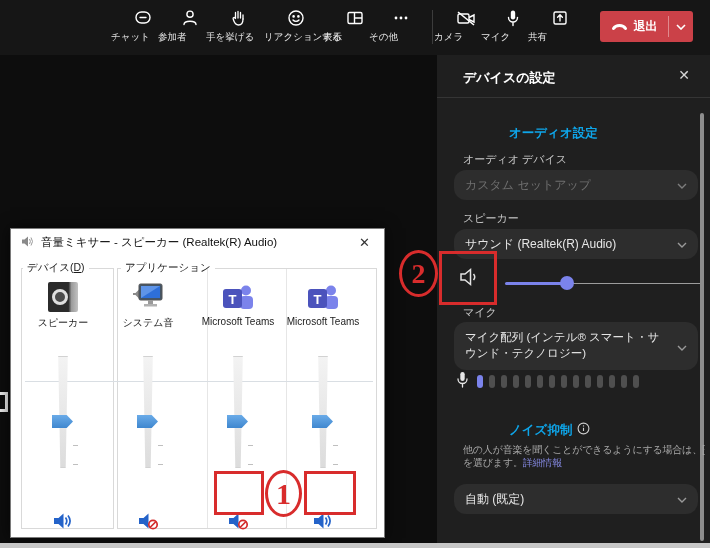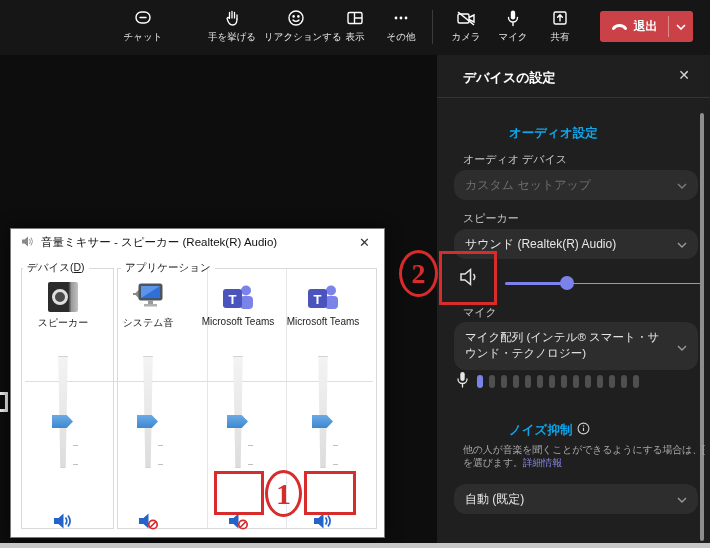--- a/index.html
+++ b/index.html
@@ -2,21 +2,21 @@
 <html><head>
 <meta charset="utf-8">
 <style>
   * { margin:0; padding:0; box-sizing:border-box; }
   html,body { background:#000; }
   body { font-family:"Liberation Sans","DejaVu Sans",sans-serif; }
   #app { position:relative; width:710px; height:548px; overflow:hidden; background:#0d0d0d; }
 
   
   #toolbar { position:absolute; left:0; top:0; width:710px; height:55px; background:#161616; }
-  .tb-item { position:absolute; top:7px; width:64px; text-align:center; color:#e8e8e8; cursor:pointer; }
+  .tb-item { position:absolute; top:7px; width:64px; text-align:left; color:#e8e8e8; cursor:pointer; }
   .tb-item .ticon { height:22px; display:flex; align-items:center; justify-content:center; }
   .tb-item .tlabel { font-size:9.5px; margin-top:2px; white-space:nowrap; }
   .tb-divider { position:absolute; left:432px; top:10px; width:1px; height:34px; background:#3c3c3c; }
   #leave-btn { position:absolute; left:600px; top:11px; width:93px; height:31px; background:#cb4148; border-radius:3px; display:flex; align-items:center; color:#fff; cursor:pointer; }
   #leave-btn .leave-main { flex:1; display:flex; align-items:flex-end; justify-content:center; gap:6px; font-size:12px; font-weight:bold; }
   #leave-btn .leave-sep { width:1px; height:21px; background:#e08a8e; }
   #leave-btn .leave-chev { width:24px; display:flex; align-items:center; justify-content:center; }
 
   
   #stage { position:absolute; left:0; top:55px; width:437px; height:488px; background:#0d0d0d; }
@@ -100,22 +100,31 @@
     <div class="tb-item" style="left:111px">
       <div class="ticon">
         <svg width="20" height="20" viewBox="0 0 20 20" fill="none" stroke="#fff" stroke-width="1.4">
             <rect x="3" y="4" width="14" height="11" rx="5.5"></rect>
             <path d="M7 9.5h6" stroke-linecap="round"></path>
           </svg>
       </div>
       <div class="tlabel">チャット</div>
     </div>
 
-
-    <div class="tb-item" style="left:200px">
+    <div class="tb-item" style="left:158px">
+      <div class="ticon">
+        <svg width="20" height="20" viewBox="0 0 20 20" fill="none" stroke="#fff" stroke-width="1.4">
+            <circle cx="10" cy="6.2" r="3.1"></circle>
+            <path d="M4 16.5c0-4.4 12-4.4 12 0" stroke-linecap="round"></path>
+          </svg>
+      </div>
+      <div class="tlabel">参加者</div>
+    </div>
+
+    <div class="tb-item" style="left:206px">
       <div class="ticon">
         <svg width="20" height="20" viewBox="0 0 20 20" fill="none" stroke="#fff" stroke-width="1.3" stroke-linecap="round">
             <path d="M7.5 10V4.5M10 10V3.5M12.5 10V4.5M15 11V7"></path>
             <path d="M7.5 10.5c-1-1.5-2.8-1.2-2.3.5.7 2.2 1.3 6 5.3 6 3.4 0 4.5-2 4.5-6"></path>
           </svg>
       </div>
       <div class="tlabel">手を挙げる</div>
     </div>
 
     <div class="tb-item" style="left:264px">

